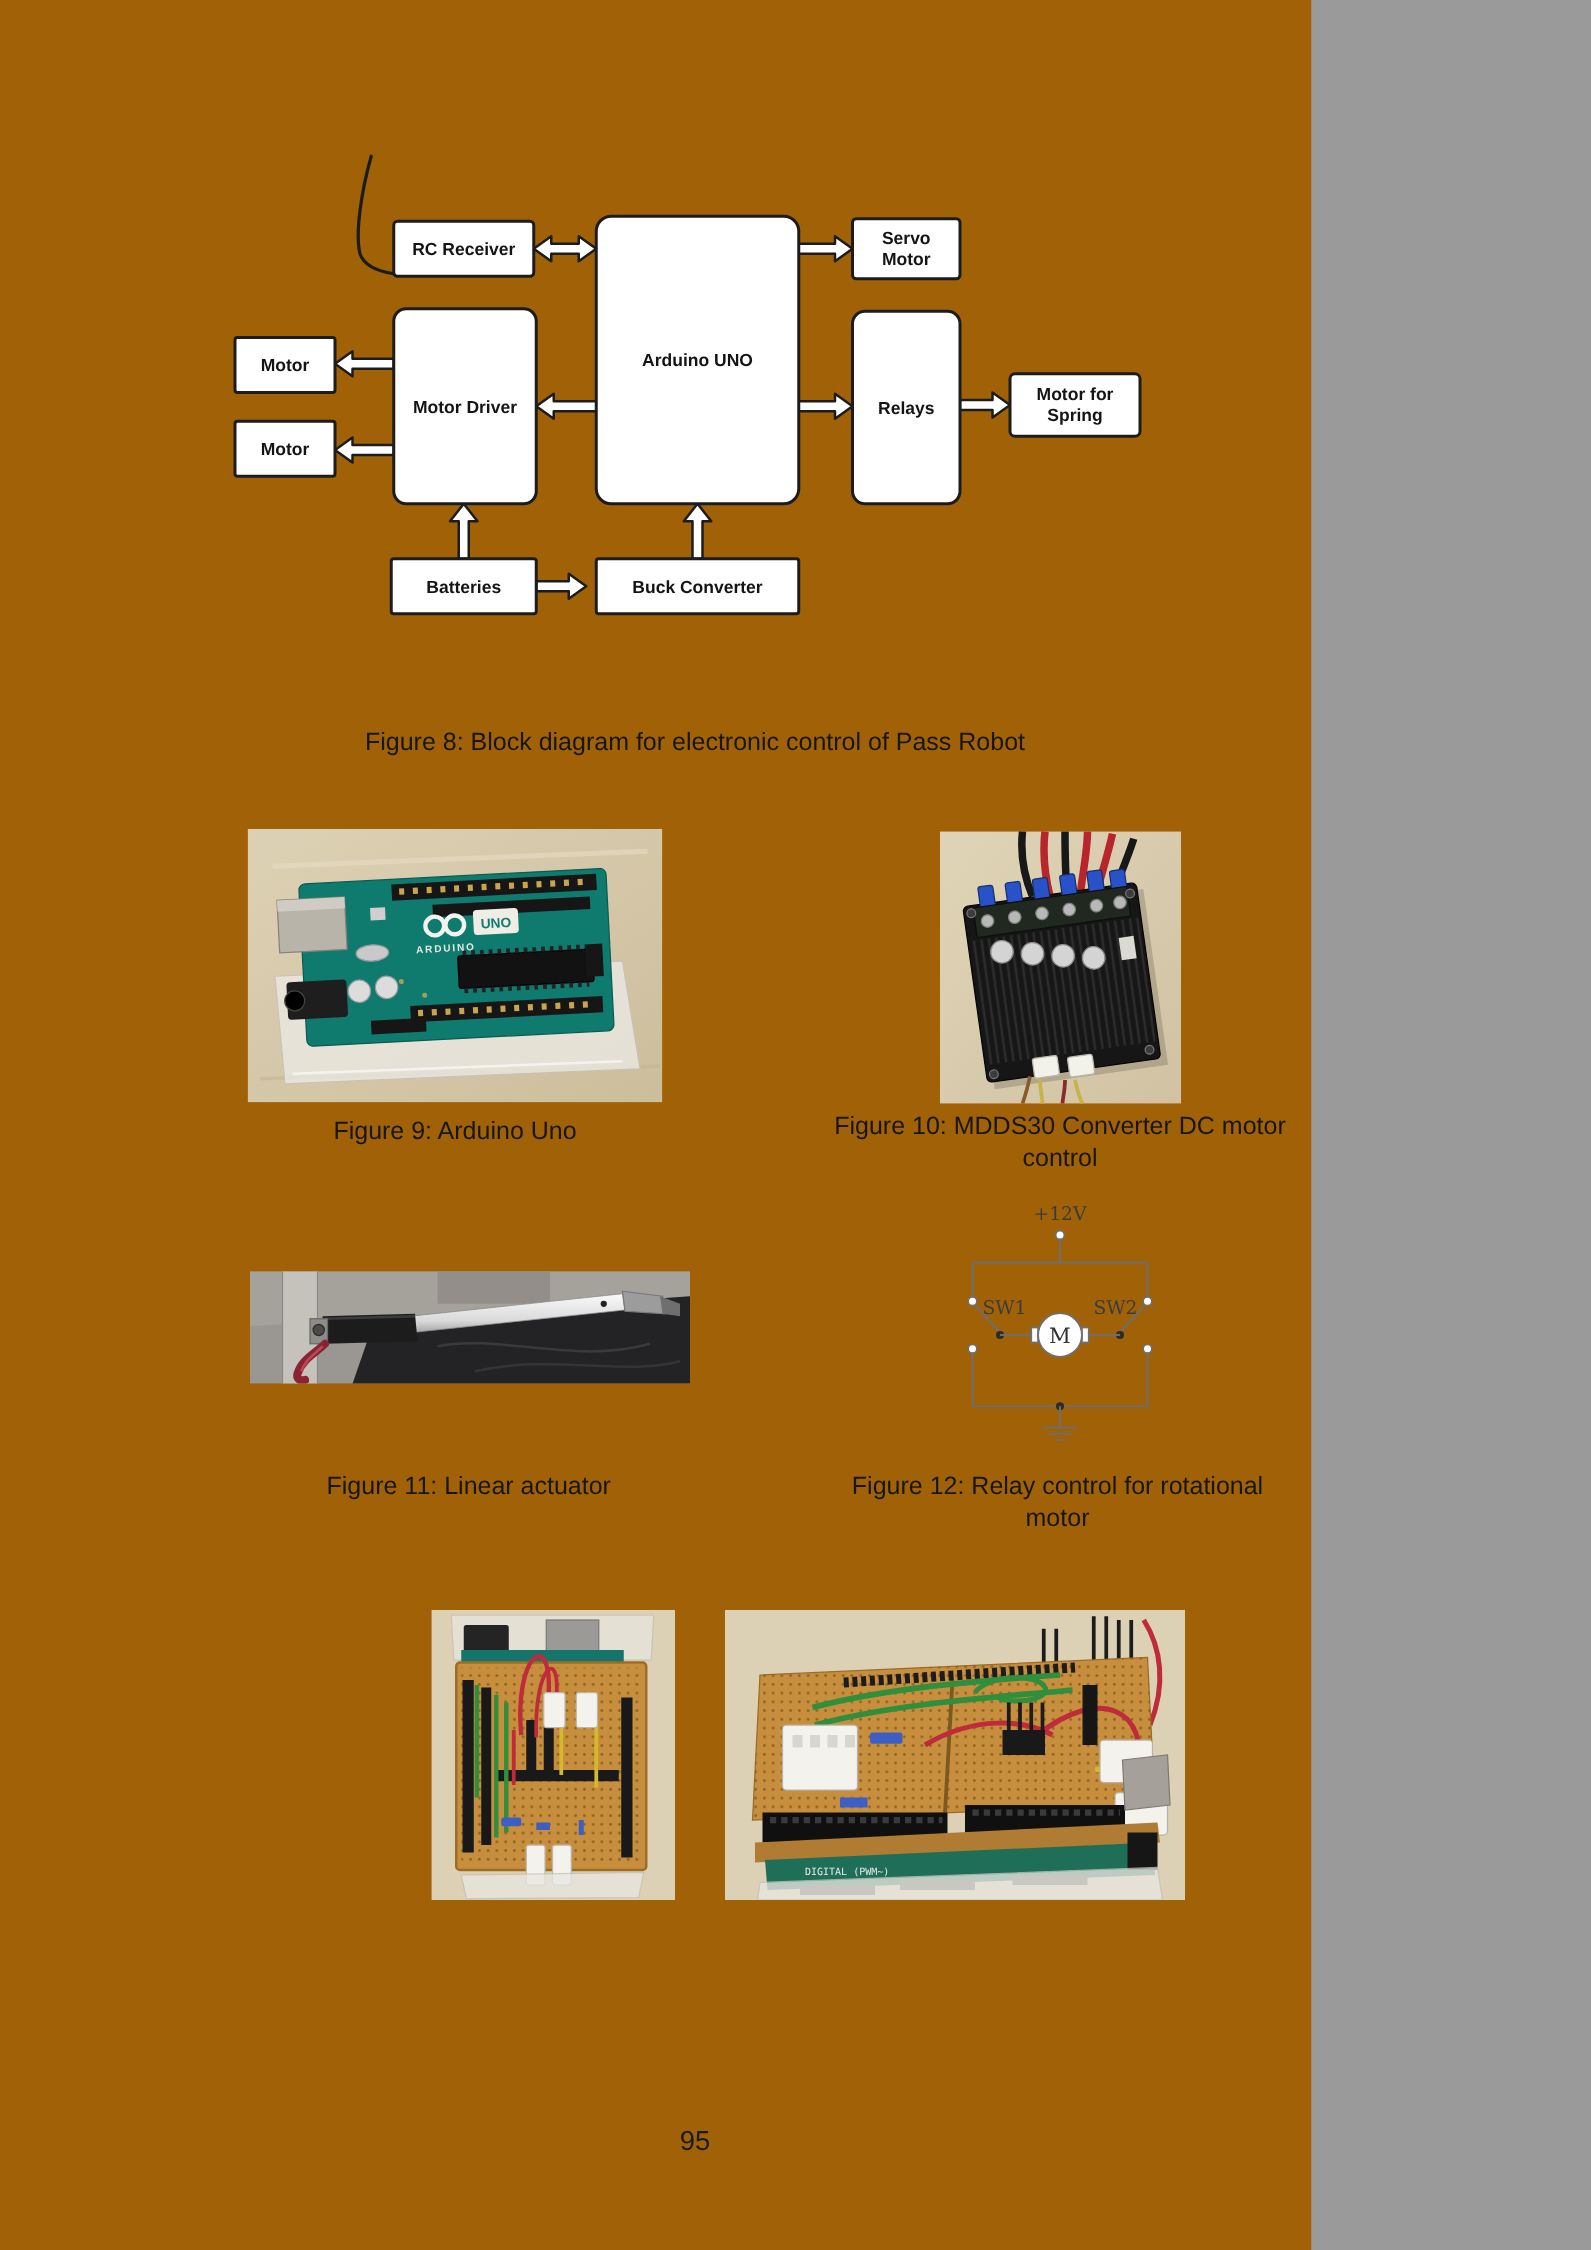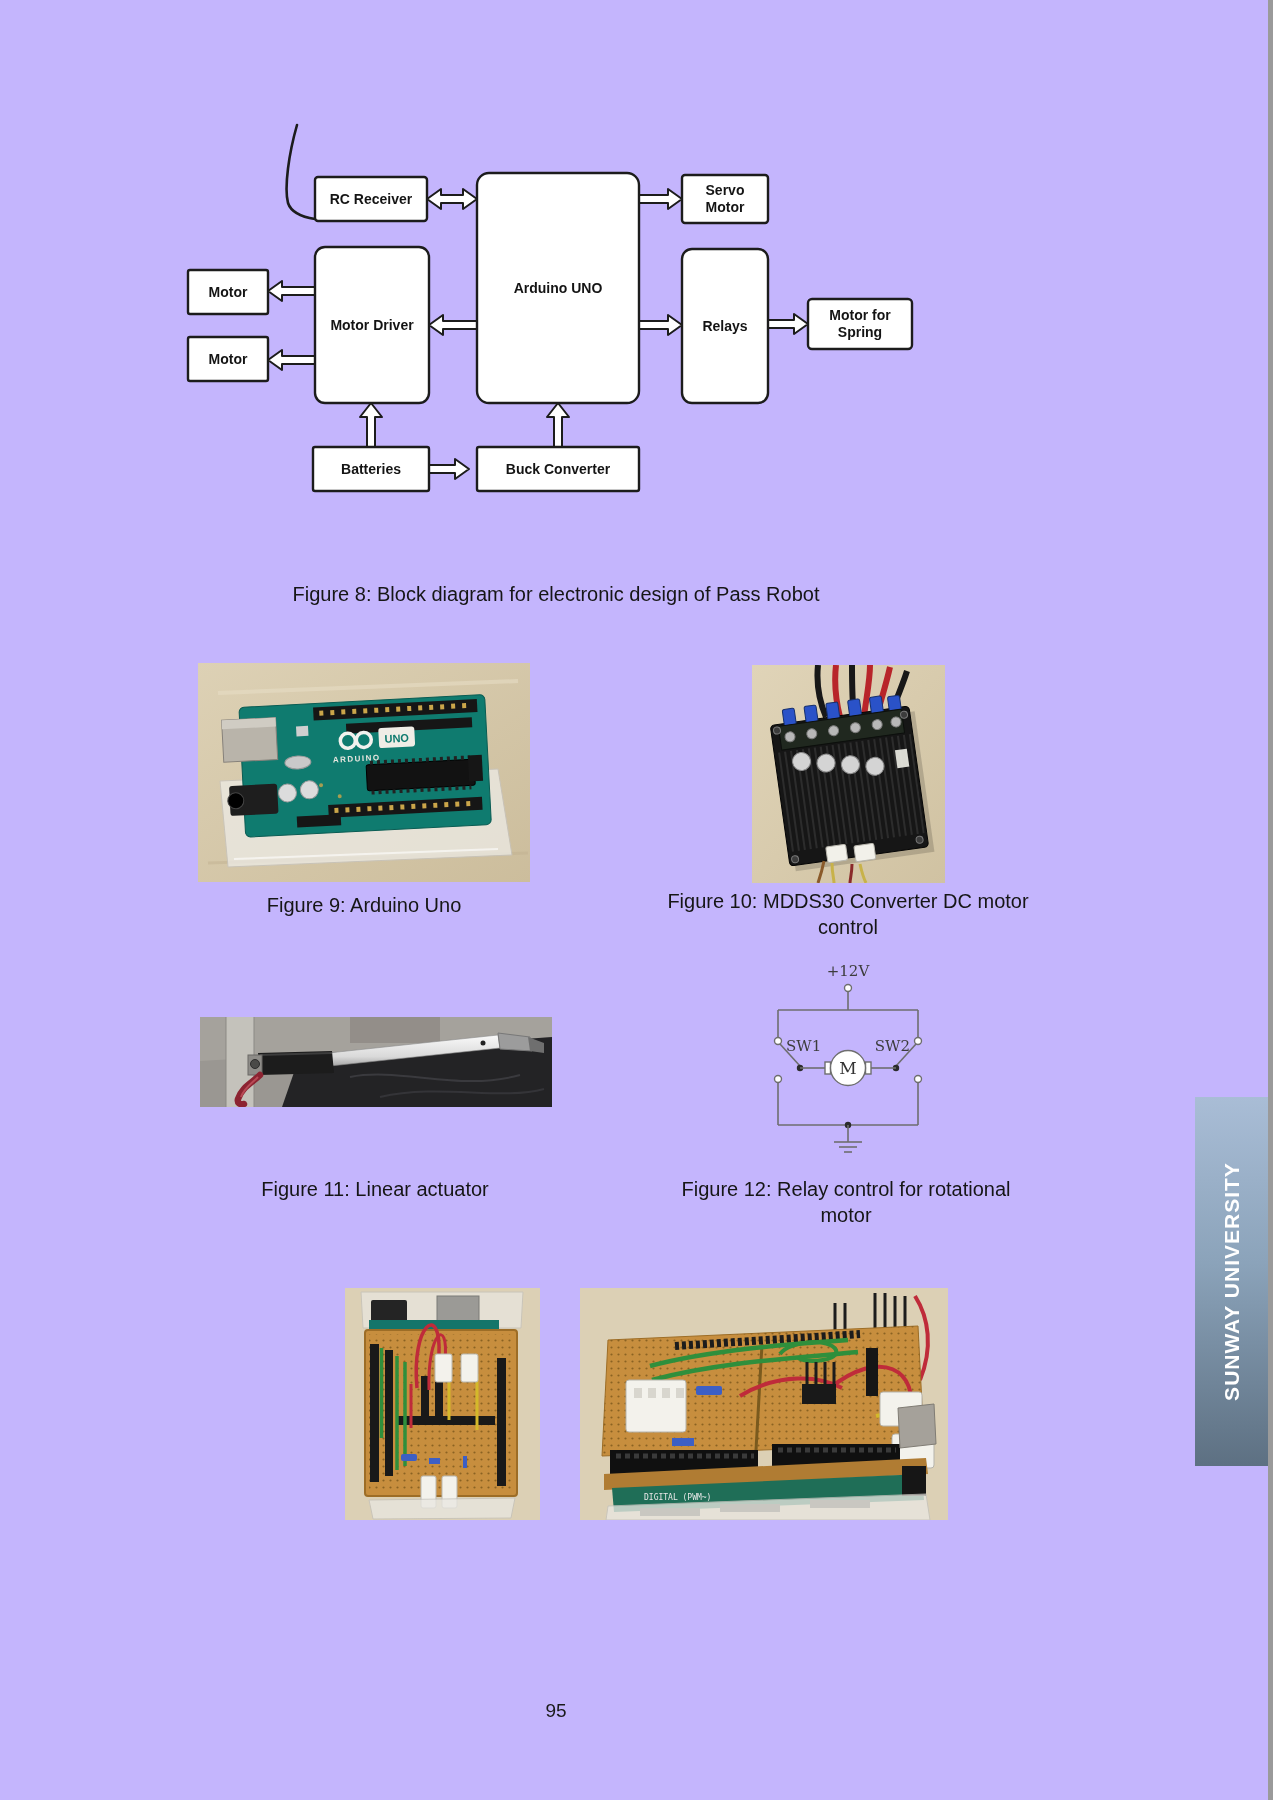--- a/index.html
+++ b/index.html
@@ -1,29 +1,29 @@
 <!DOCTYPE html>
 <html><head>
 <meta charset="utf-8">
 <style>
   html,body{margin:0;padding:0;background:#9a9a9a;}
-  #page{position:relative;width:1268px;height:1800px;background:#c4b5fd;overflow:hidden;
+  #page{position:relative;width:1049px;height:1800px;background:#a16207;overflow:hidden;
         font-family:"Liberation Sans",sans-serif;}
   .abs{position:absolute;}
   .cap{position:absolute;font-size:20px;line-height:26px;color:#161616;text-align:center;}
   .photo{position:absolute;overflow:hidden;}
   .photo svg{display:block;}
   #sidebar{position:absolute;left:1195px;top:1097px;width:73px;height:369px;
            background:linear-gradient(to bottom,#a9bdd6 0%,#8ba3ba 45%,#5d7082 100%);}
   #sidebar .vtext{position:absolute;top:0;left:0;width:369px;height:73px;
            transform:rotate(-90deg) translateX(-369px);transform-origin:0 0;
            color:#ffffff;font-weight:bold;font-size:21px;letter-spacing:1px;
            line-height:73px;text-align:center;}
   #pageno{position:absolute;left:456px;top:1700px;width:200px;text-align:center;
-          font-size:19px;color:#1a1a1a;}
+          font-size:22px;color:#1a1a1a;}
   .bd-label{font-family:"Liberation Sans",sans-serif;font-weight:bold;font-size:14px;fill:#141414;}
   .bd-box{fill:#ffffff;stroke:#1c1c1c;stroke-width:2.4;}
   .bd-arrow{fill:#ffffff;stroke:#1c1c1c;stroke-width:2;stroke-linejoin:round;}
   .cir-line{stroke:#6e6e6e;stroke-width:1.6;fill:none;}
   .cir-open{fill:#ffffff;stroke:#6e6e6e;stroke-width:1.4;}
   .cir-dot{fill:#2b2b2b;}
   .cir-label{font-family:"DejaVu Serif",serif;font-size:15px;fill:#3c3c3c;}
   .cir-m{font-family:"DejaVu Serif",serif;font-size:17px;fill:#333333;}
 </style>
 </head>
@@ -76,21 +76,21 @@
       <text class="bd-label" x="690" y="222" text-anchor="middle">Spring</text>
 
       <rect class="bd-box" x="143" y="332" width="116" height="44" rx="2"></rect>
       <text class="bd-label" x="201" y="359" text-anchor="middle">Batteries</text>
 
       <rect class="bd-box" x="307" y="332" width="162" height="44" rx="2"></rect>
       <text class="bd-label" x="388" y="359" text-anchor="middle">Buck Converter</text>
     </g>
   </svg>
 
-  <div class="cap" style="left:186px;top:581px;width:740px">Figure 8: Block diagram for electronic design of Pass Robot</div>
+  <div class="cap" style="left:186px;top:581px;width:740px">Figure 8: Block diagram for electronic control of Pass Robot</div>
 
   <div class="photo" style="left:198px;top:663px;width:332px;height:219px">
     <svg width="332" height="219" viewBox="0 0 332 219">
       <defs>
         <linearGradient id="desk9" x1="0" y1="0" x2="1" y2="1">
           <stop offset="0" stop-color="#ddd1b5"></stop>
             <stop offset="1" stop-color="#ccbd9c"></stop>
         </linearGradient>
       </defs>
       <rect width="332" height="219" fill="url(#desk9)"></rect>

